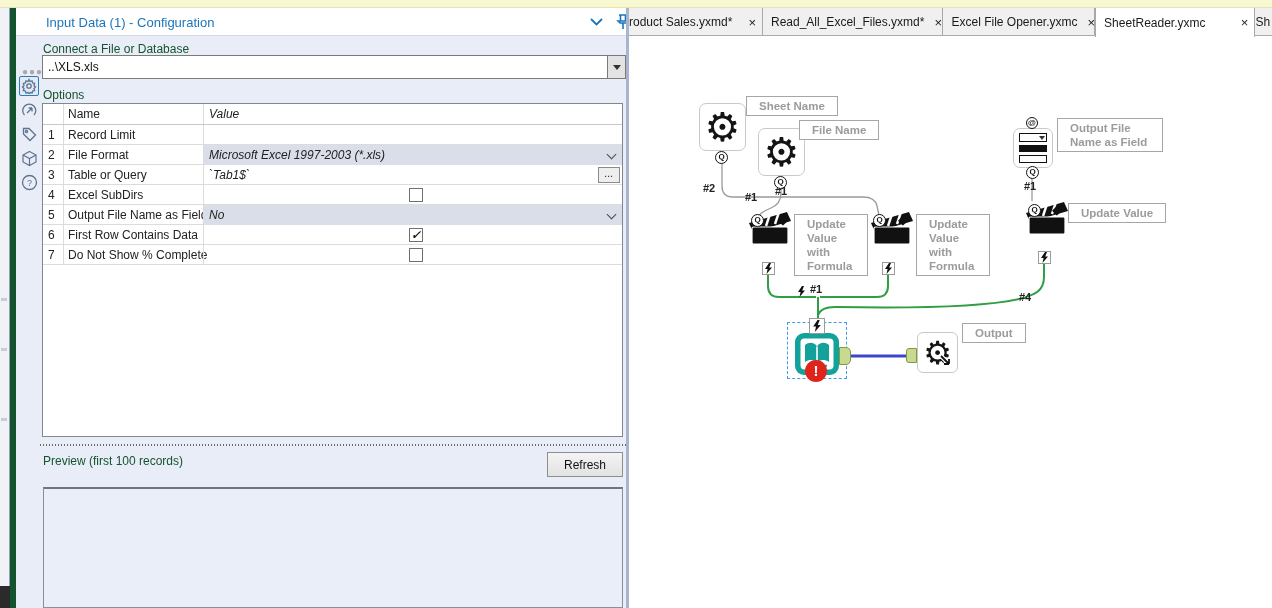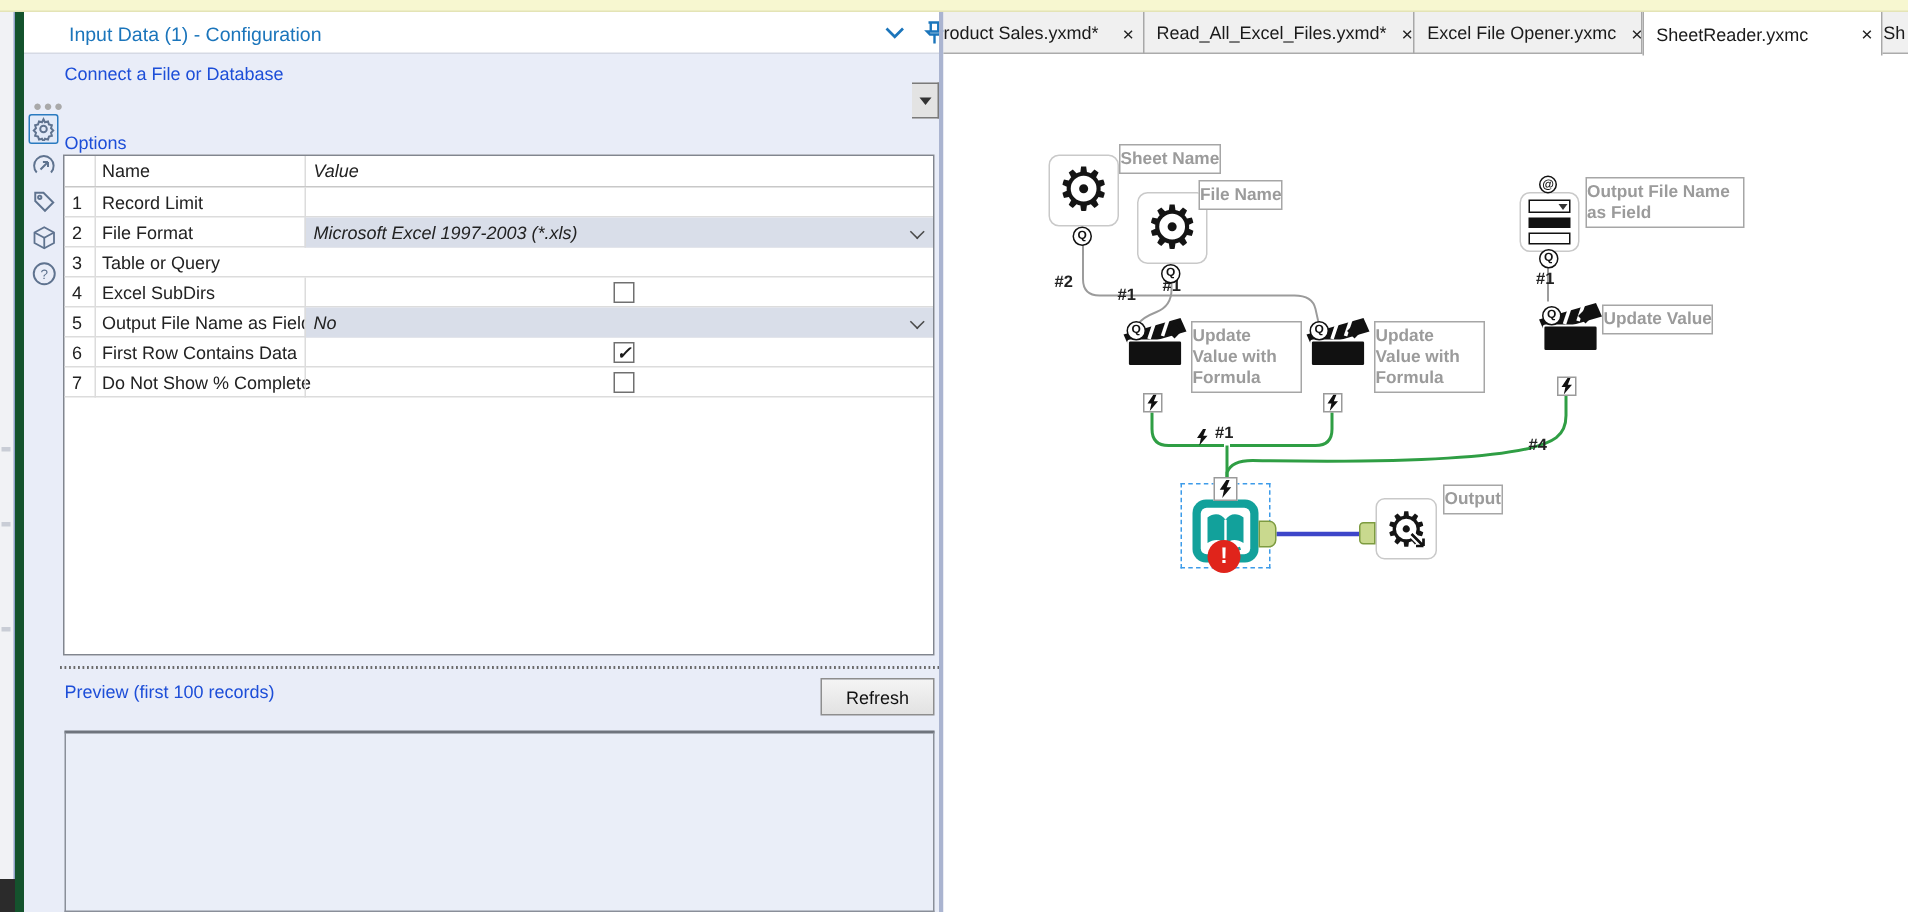--- a/index.html
+++ b/index.html
@@ -18,21 +18,21 @@
   #cfg-header { left:0; top:0; width:618px; height:28px; background:#ffffff; border-bottom:1px solid #d5d9e4; }
   #cfg-title { left:30px; top:7px; font-size:13px; color:#1b75bb; }
   #cfg-chevron { left:573px; top:9px; }
   #cfg-pin { left:598px; top:4px; }
 
   #cfg-sidebar { left:0; top:28px; width:26px; height:572px; }
   .side-ic { left:3px; width:20px; height:20px; display:flex; align-items:center; justify-content:center; }
   .side-ic.sel { border:1px solid #2a7bc0; border-radius:2px; background:#e2eaf8; }
   #side-dots { left:6px; top:30px; color:#a9a9a9; font-size:10px; letter-spacing:1px; }
 
-  .cfg-label { font-size:12px; color:#1d4ed8; }
+  .cfg-label { font-size:12px; color:#14532d; }
   #file-input { left:26px; top:47px; width:566px; height:24px; background:#ffffff; border:1px solid #7a7a7a;
     font-size:12px; color:#111; padding:4px 5px; }
   #file-dd-btn { left:592px; top:47px; width:18px; height:24px; background:#e3e3e3; border:1px solid #7a7a7a; border-left:none;
     display:flex; align-items:center; justify-content:center; }
   .tri-down { width:0; height:0; border-left:4px solid transparent; border-right:4px solid transparent; border-top:5px solid #333; }
 
   #options-box { left:26px; top:95px; width:581px; height:334px; background:#ffffff; border:1px solid #81868f; }
   .trow { position:absolute; left:0; width:579px; height:20px; border-bottom:1px solid #dcdcdc; }
   .t-num { position:absolute; left:0; top:0; width:20px; height:20px; font-size:12px; color:#222; padding:3px 0 0 5px; }
   .t-name { position:absolute; left:20px; top:0; width:140px; height:20px; font-size:12px; color:#222; padding:3px 0 0 4px;
@@ -74,21 +74,21 @@
     display:flex; align-items:center; justify-content:center; }
   .gear-glyph { font-size:40px; color:#141414; line-height:1; }
   .q-anchor { position:absolute; width:13px; height:13px; border:1.8px solid #111; border-radius:50%; background:#fff;
     font-size:8px; font-weight:bold; color:#111; text-align:center; line-height:10px; z-index:3; }
   .at-anchor { position:absolute; width:12px; height:12px; border:1.5px solid #111; border-radius:50%; background:#fff;
     font-size:8px; font-weight:bold; color:#111; text-align:center; line-height:9px; z-index:3; }
   .bolt-box { position:absolute; width:13px; height:13px; background:#fff; border:1px solid #9a9a9a; z-index:3;
     display:flex; align-items:center; justify-content:center; }
   .diamond { position:absolute; font-size:13px; color:#111; line-height:1; z-index:3; }
   .lbl { position:absolute; background:#fff; border:1px solid #a6a6a6; color:#9b9b9b; font-weight:bold;
-    font-size:11.5px; line-height:14px; padding:2px 0; white-space:nowrap; }
+    font-size:11.5px; line-height:14px; padding:2px 12px; white-space:nowrap; }
   .lbl.wrap { white-space:normal; }
   .conn { position:absolute; font-size:11px; font-weight:600; color:#222; z-index:2; }
 
   #sel-rect { left:158px; top:286px; width:60px; height:57px; border:1px dashed #3d9be9; z-index:1; }
   #err-badge { left:176px; top:324px; width:22px; height:22px; border-radius:50%; background:#e0241b; z-index:4;
     color:#fff; font-weight:bold; font-size:15px; text-align:center; line-height:22px; }
   .io-anchor { position:absolute; background:#c9d98e; border:1px solid #7d9b40; z-index:2; }
   #error-box { left:157px; top:343px; width:108px; height:218px; background:#fff; border:1px solid #9a9a9a;
     padding:3px 4px; z-index:5; }
   #error-red { font-size:11.5px; line-height:14.6px; font-weight:bold; color:#e00000; white-space:pre-line; }
@@ -157,20 +157,21 @@
     <div class="abs side-ic" style="top:136px">
       <svg width="17" height="17" viewBox="0 0 17 17">
         <circle cx="8.5" cy="8.5" r="7" fill="none" stroke="#5f738f" stroke-width="1.3"></circle>
         <text x="8.5" y="12" text-anchor="middle" font-size="9" fill="#5f738f" font-family="Liberation Sans, sans-serif">?</text>
       </svg>
     </div>
   </div>
 
   <div class="abs cfg-label" style="left:27px;top:34px">Connect a File or Database</div>
 
+  <div class="abs" id="file-input">..\XLS.xls</div>
   <div class="abs" id="file-dd-btn">
     <div class="tri-down"></div>
   </div>
 
   <div class="abs cfg-label" style="left:27px;top:80px">Options</div>
 
   <div class="abs" id="options-box">
 
     <div class="trow" style="top:0;height:21px;border-bottom:1px solid #c8c8c8">
       <div class="t-num"></div>
@@ -189,20 +190,24 @@
       <div class="t-name">File Format</div>
       <div class="t-val combo">
         <span>Microsoft Excel 1997-2003 (*.xls)</span>
         <span class="combo-chev"></span>
       </div>
     </div>
 
     <div class="trow" style="top:61px">
       <div class="t-num">3</div>
       <div class="t-name">Table or Query</div>
+      <div class="t-val">
+        <span>`Tab1$`</span>
+        <span class="dots-btn">...</span>
+      </div>
     </div>
 
     <div class="trow" style="top:81px">
       <div class="t-num">4</div>
       <div class="t-name">Excel SubDirs</div>
       <div class="t-val">
         <span class="chk"></span>
       </div>
     </div>
 

